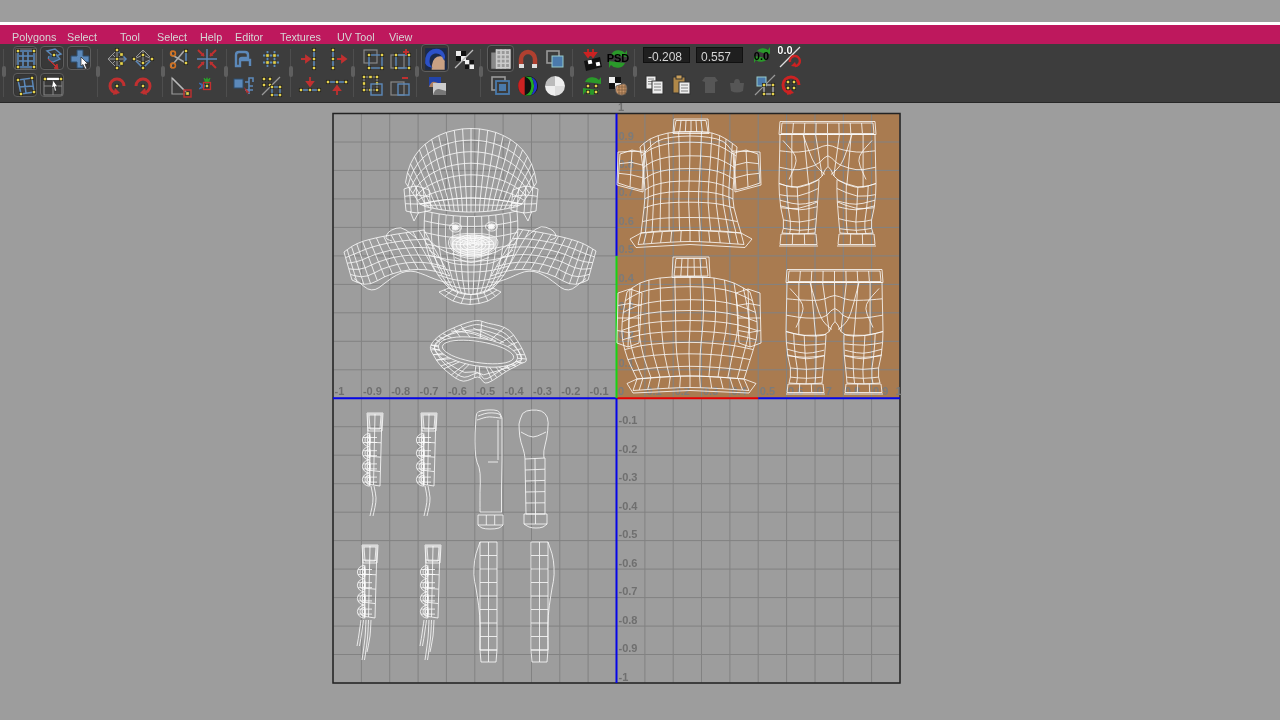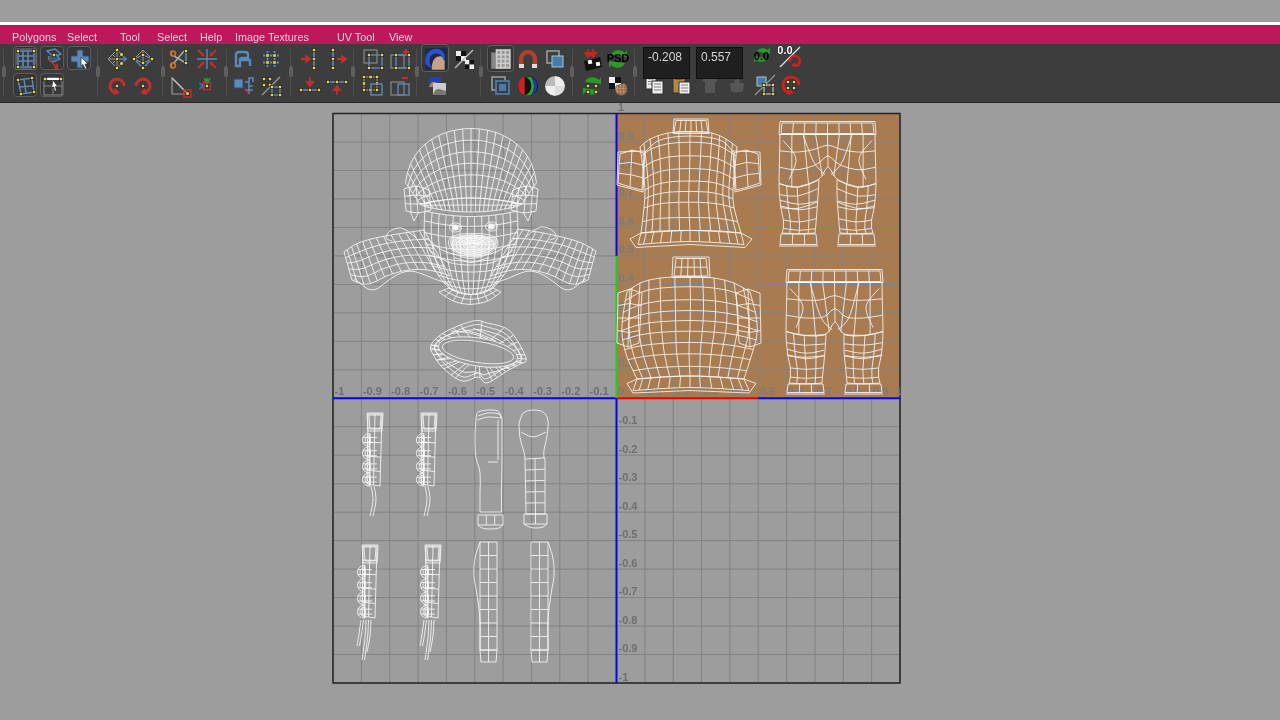--- a/index.html
+++ b/index.html
@@ -7,34 +7,34 @@
 #title .t { position:absolute; left:25px; top:3.5px; font-size:12px; }
 #ticon { position:absolute; left:6px; top:3px; width:16px; height:16px; background:#1c2026; border-radius:2px; }
 .wb { position:absolute; top:0; width:45px; height:22px; }
 #menubar { position:absolute; left:0; top:22px; width:1280px; height:22px; background:#be185d; border-top:3px solid #ffffff;padding-left:32px; }
 #menubar span { position:absolute; top:5.5px; font-size:10.8px; color:#d6d6d6; }
 #toolbar { position:absolute; left:0; top:44px; width:1280px; height:59px; background:#3d3d3d; border-bottom:1px solid #282828; }
 .tbtn { position:absolute; border:1px solid #5e5e5e; border-radius:4px; background:#383838; box-shadow: inset 0 0 0 1px #333; }
 .ti { position:absolute; }
 .sep { position:absolute; top:5px; width:1px; height:48px; background:#2e2e2e; border-right:1px solid #4e4e4e; }
 .sepk { position:absolute; top:22px; width:4px; height:11px; background:#5f5f5f; border-radius:2px; }
-.nfield { position:absolute; top:3px; height:32px; background:#1f1f1f; border:1px solid #111; color:#d5d5d5; font-size:12px; padding:2px 0 0 4px; }
+.nfield { position:absolute; top:3px; height:16px; background:#1f1f1f; border:1px solid #111; color:#d5d5d5; font-size:12px; padding:2px 0 0 4px; }
 #vp { position:absolute; left:0; top:103px; width:1280px; height:617px; background:#9d9d9d; }
 svg text { font-family:"Liberation Sans", sans-serif; font-size:11px; font-weight:bold; }
 </style></head>
 <body>
 <div id="win">
   <div id="menubar">
     <span style="left:12px">Polygons</span>
       <span style="left:67px">Select</span>
       <span style="left:120px">Tool</span>
     <span style="left:157px">Select</span>
       <span style="left:200px">Help</span>
-      <span style="left:235px">Image</span>
-    <span style="left:268px">Textures</span>
+      <span style="left:235px">Editor</span>
+    <span style="left:280px">Textures</span>
       <span style="left:337px">UV Tool</span>
       <span style="left:389px">View</span>
   </div>
   <div id="toolbar">
     <div class="sep" style="left:3px"></div>
       <div class="sepk" style="left:1.5px"></div>
       <div class="sep" style="left:97px"></div>
       <div class="sepk" style="left:95.5px"></div>
       <div class="sep" style="left:162px"></div>
       <div class="sepk" style="left:160.5px"></div>

